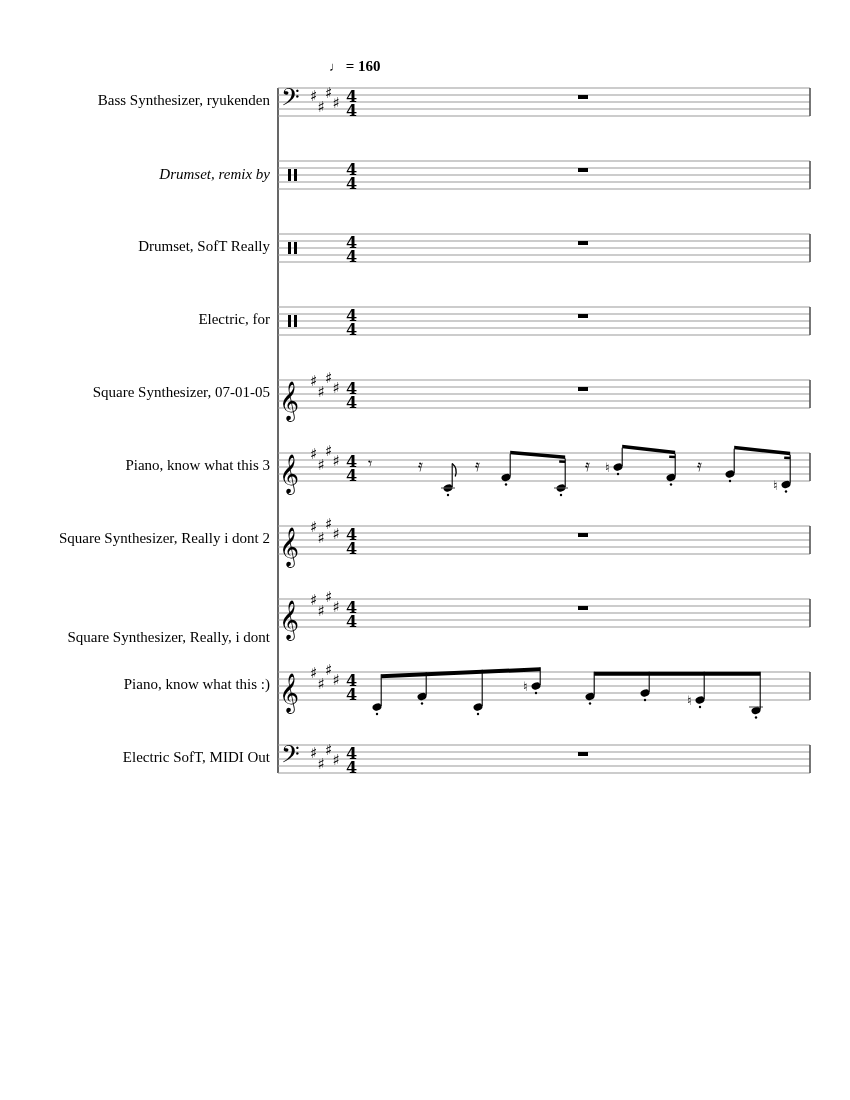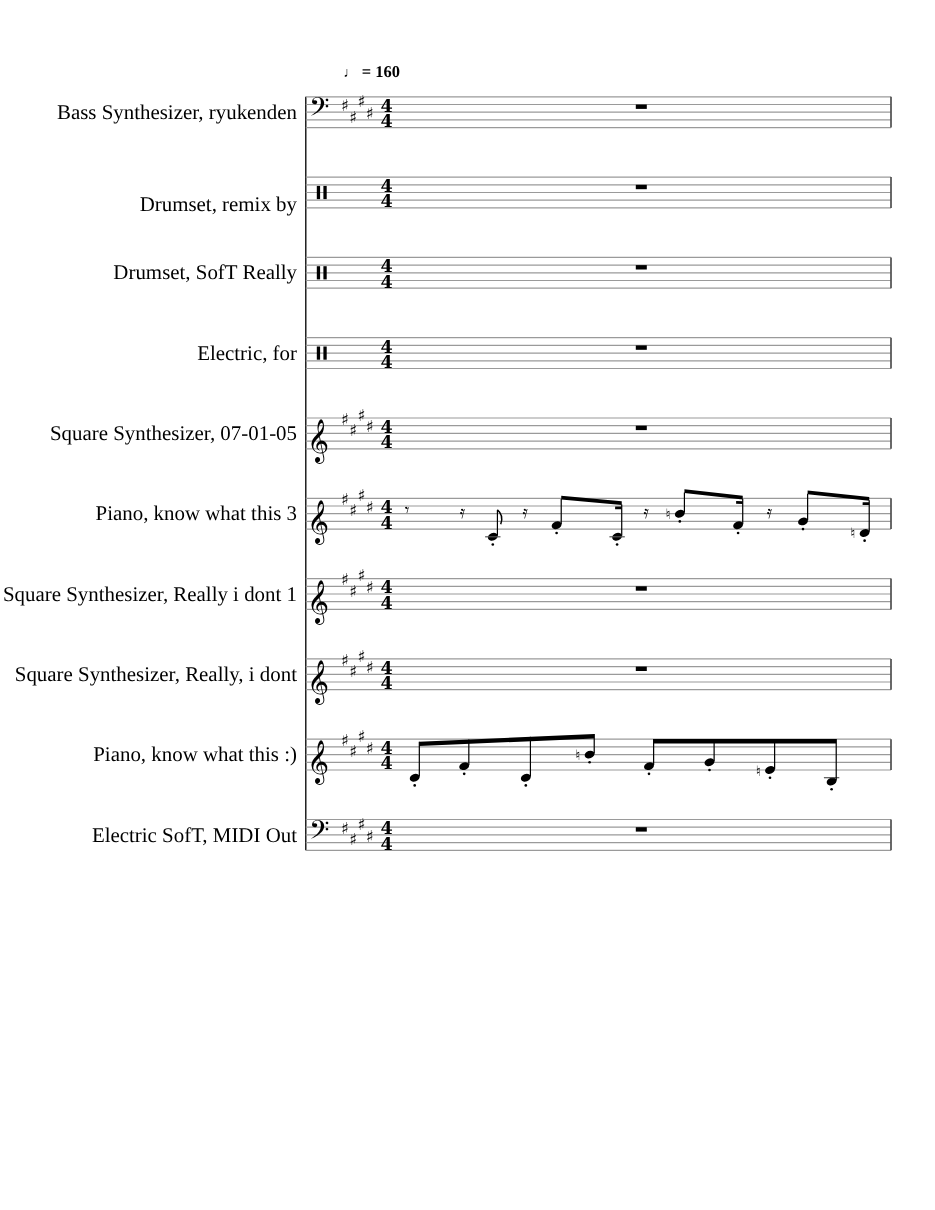--- a/index.html
+++ b/index.html
@@ -1,41 +1,41 @@
 <!DOCTYPE html>
 <html><head>
 <meta charset="utf-8">
 <style>
   html, body { margin: 0; padding: 0; background: #ffffff; }
   body { width: 850px; height: 1100px; position: relative; overflow: hidden;
          font-family: "Liberation Serif", "DejaVu Serif", serif; color: #000; }
   #score { position: absolute; left: 0; top: 0; width: 850px; height: 1100px; }
-  .tempo { position: absolute; left: 312px; top: 58px; font-size: 15px; font-weight: bold;
+  .tempo { position: absolute; left: 329px; top: 58px; font-size: 15px; font-weight: bold;
            font-family: "Liberation Serif", serif; }
   .tempo .qnote { font-size: 13px; }
-  .inst-label { position: absolute; right: 580px; font-size: 19px; white-space: nowrap;
+  .inst-label { position: absolute; right: 580px; font-size: 15px; white-space: nowrap;
                 text-align: right; font-family: "Liberation Serif", serif; }
 </style>
 </head>
 <body>
 
 <div class="tempo">
   <span class="qnote">♩</span>
   <span>= 160</span>
 </div>
 
 <div id="labels">
     <div class="inst-label" style="top: 92px;">Bass Synthesizer, ryukenden</div>
-    <div class="inst-label" style="top: 176px;">Drumset, remix by</div>
+    <div class="inst-label" style="top: 166px; font-style: italic;">Drumset, remix by</div>
     <div class="inst-label" style="top: 238px;">Drumset, SofT Really</div>
     <div class="inst-label" style="top: 311px;">Electric, for</div>
     <div class="inst-label" style="top: 384px;">Square Synthesizer, 07-01-05</div>
     <div class="inst-label" style="top: 457px;">Piano, know what this 3</div>
-    <div class="inst-label" style="top: 530px;">Square Synthesizer, Really i dont 1</div>
-    <div class="inst-label" style="top: 603px;">Square Synthesizer, Really, i dont</div>
+    <div class="inst-label" style="top: 530px;">Square Synthesizer, Really i dont 2</div>
+    <div class="inst-label" style="top: 629px;">Square Synthesizer, Really, i dont</div>
     <div class="inst-label" style="top: 676px; margin-left: 20px;">Piano, know what this :)</div>
     <div class="inst-label" style="top: 749px;">Electric SofT, MIDI Out</div>
   </div>
 
 <svg id="score" xmlns="http://www.w3.org/2000/svg" width="850" height="1100" viewBox="0 0 850 1100">
     <line x1="278" y1="88" x2="278" y2="773" stroke="#000" stroke-width="1.2"></line>
     <g>
       <line x1="278" y1="88" x2="810" y2="88" stroke="#9a9a9a" stroke-width="1.1"></line>
       <line x1="278" y1="95" x2="810" y2="95" stroke="#9a9a9a" stroke-width="1.1"></line>
       <line x1="278" y1="102" x2="810" y2="102" stroke="#9a9a9a" stroke-width="1.1"></line>

